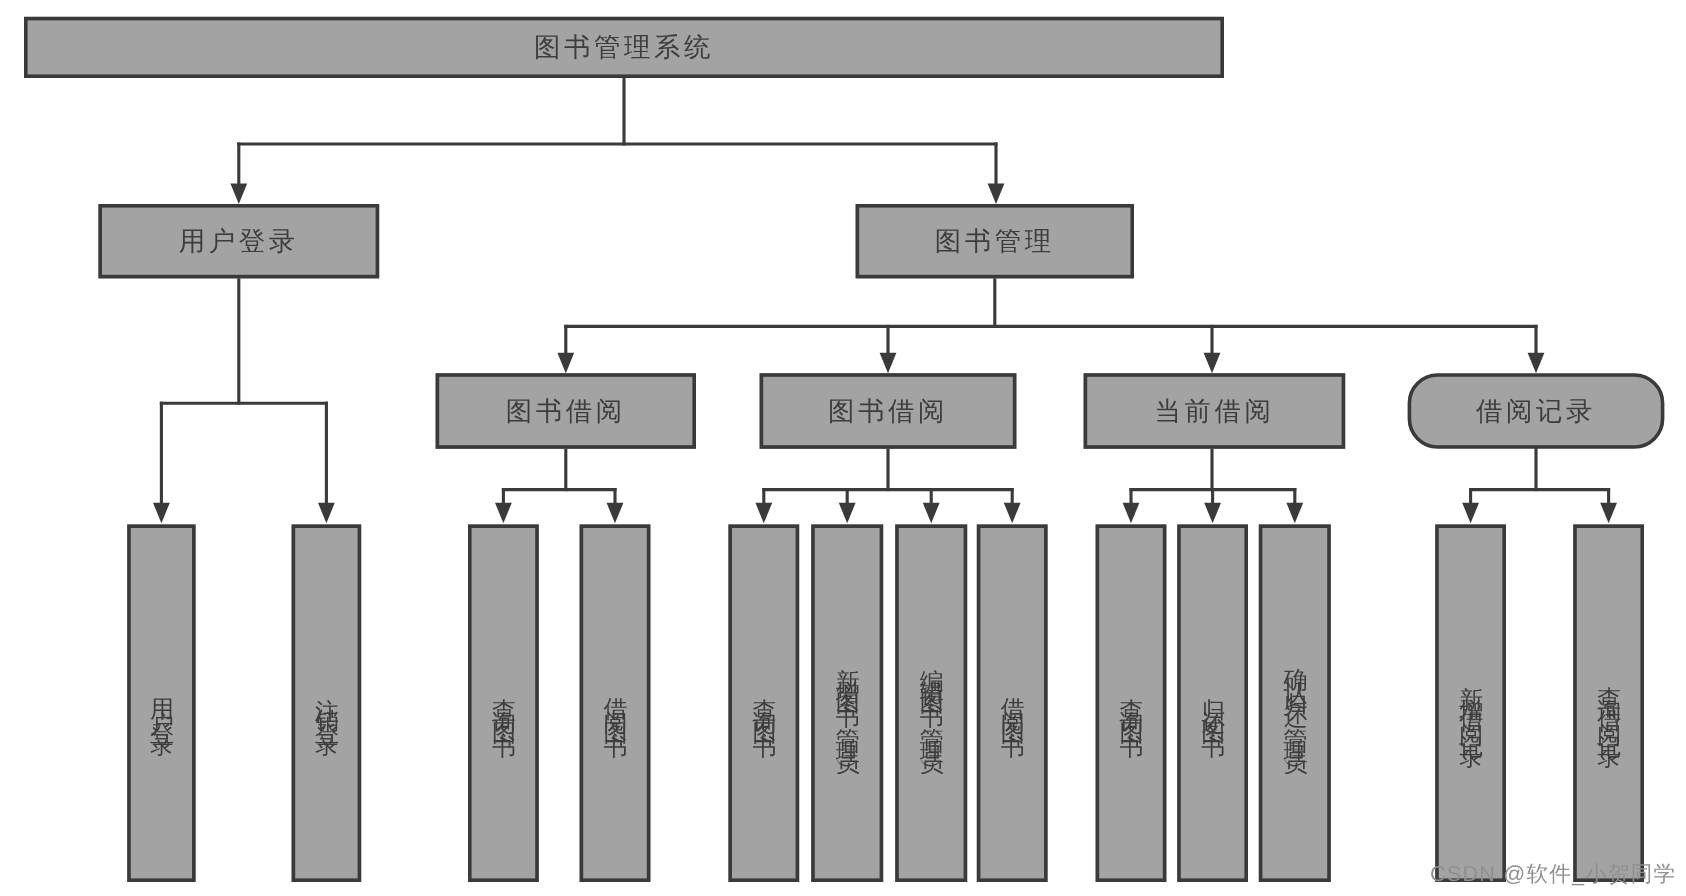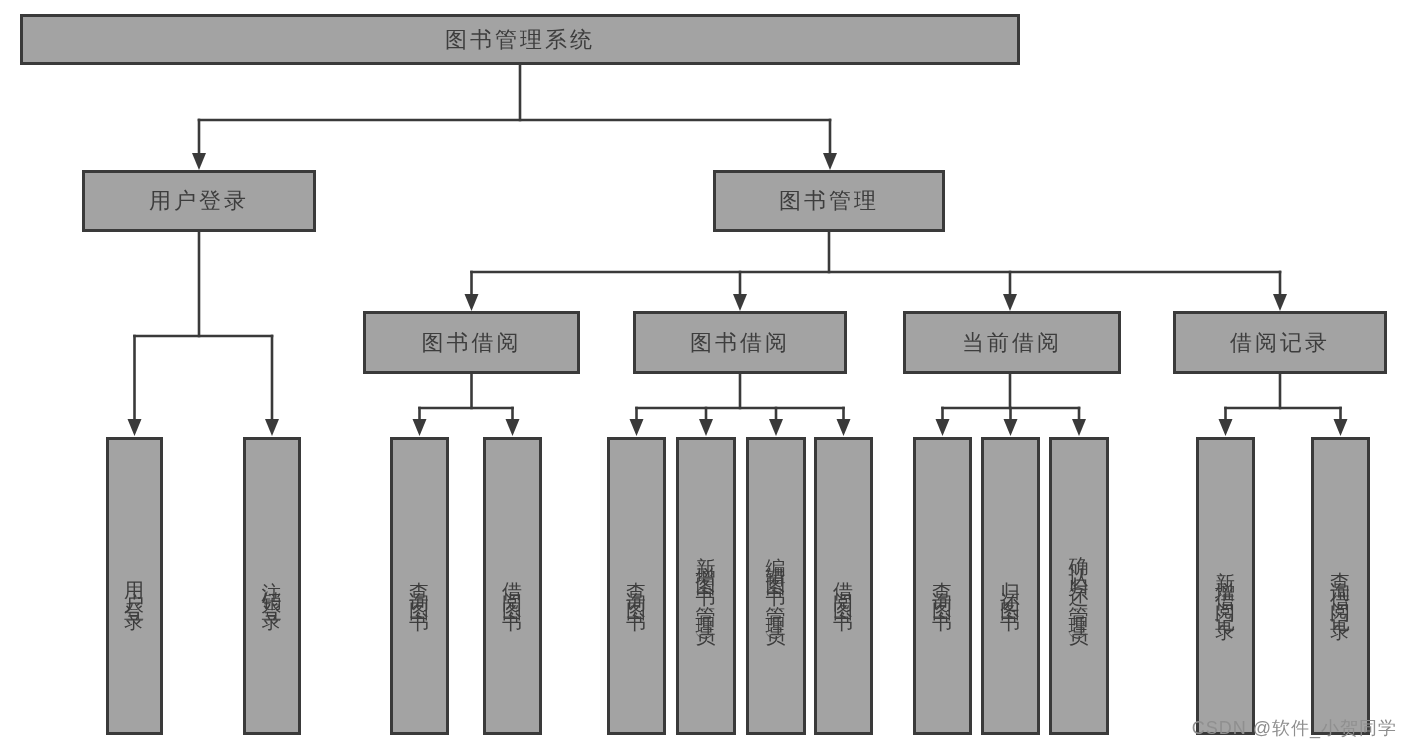--- a/index.html
+++ b/index.html
@@ -50,21 +50,21 @@
     letter-spacing: 10px;
     white-space: nowrap;
   }
 
   .box-root { left: 20px;  top: 14px;  width: 1000px; height: 51px; }
   .box-l2-0 { left: 82px;  top: 170px; width: 234px;  height: 62px; }
   .box-l2-1 { left: 713px; top: 170px; width: 232px;  height: 62px; }
   .box-l3-0 { left: 363px; top: 311px; width: 217px;  height: 63px; }
   .box-l3-1 { left: 633px; top: 311px; width: 214px;  height: 63px; }
   .box-l3-2 { left: 903px; top: 311px; width: 218px;  height: 63px; }
-  .box-l3-3 { left: 1173px;top: 311px; width: 214px;  height: 63px; }
+  .box-l3-3 { left: 1173px;top: 311px; width: 214px;  height: 63px; border-radius: 25px; }
 
   .leaf { top: 437px; height: 298px; }
   .leaf-a0 { left: 106px;  width: 57px; }
   .leaf-a1 { left: 243px;  width: 58px; }
   .leaf-b0 { left: 390px;  width: 59px; }
   .leaf-b1 { left: 483px;  width: 59px; }
   .leaf-c0 { left: 607px;  width: 59px; }
   .leaf-c1 { left: 676px;  width: 60px; }
   .leaf-c2 { left: 746px;  width: 60px; }
   .leaf-c3 { left: 814px;  width: 59px; }

